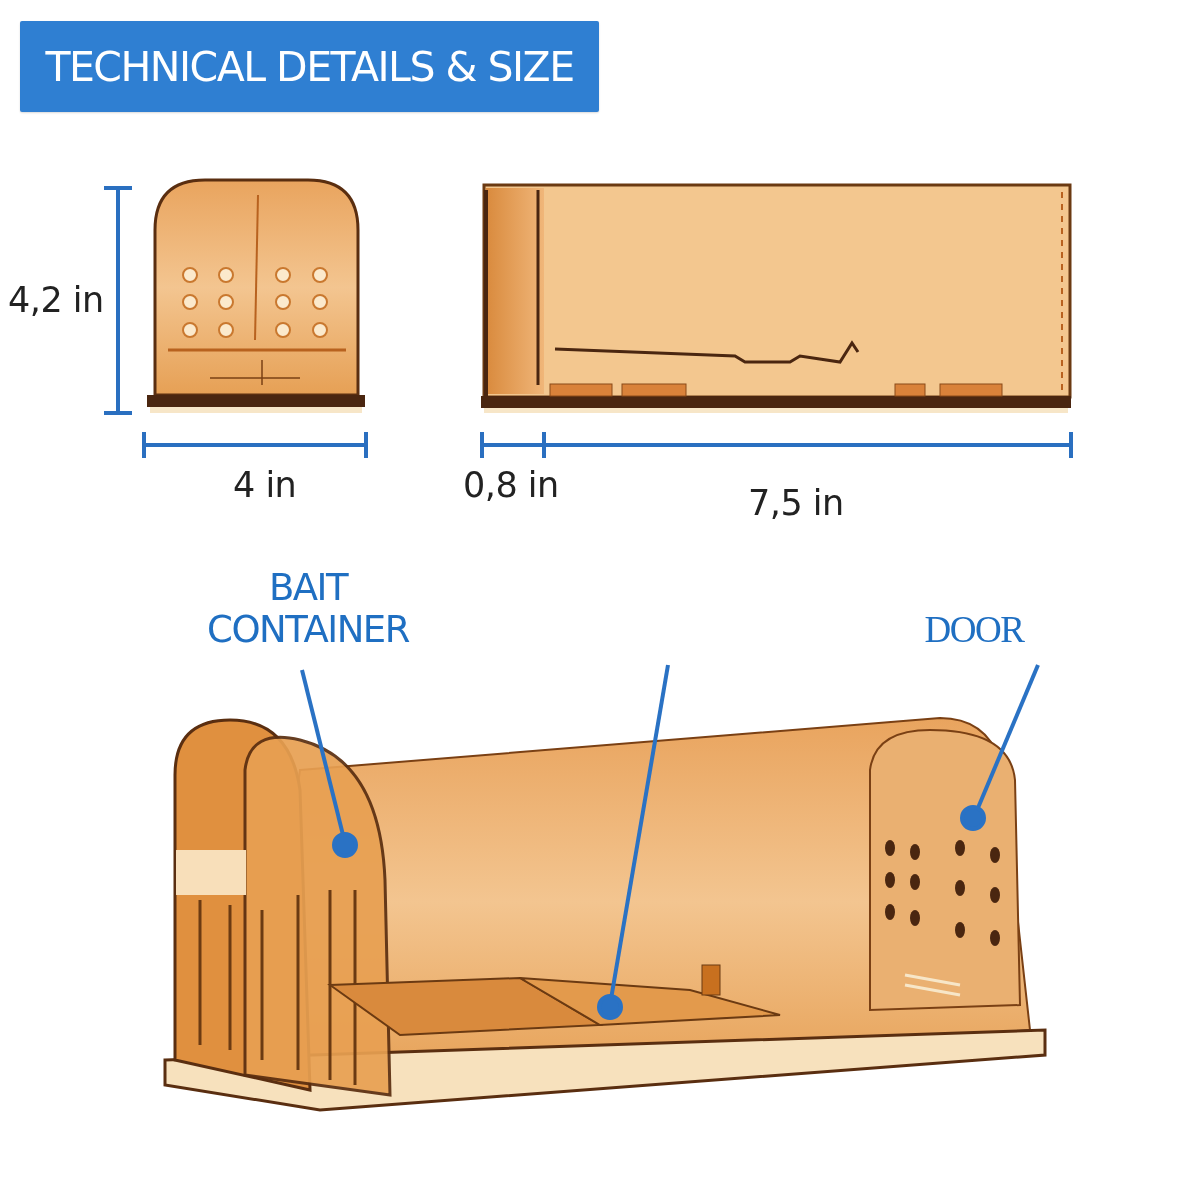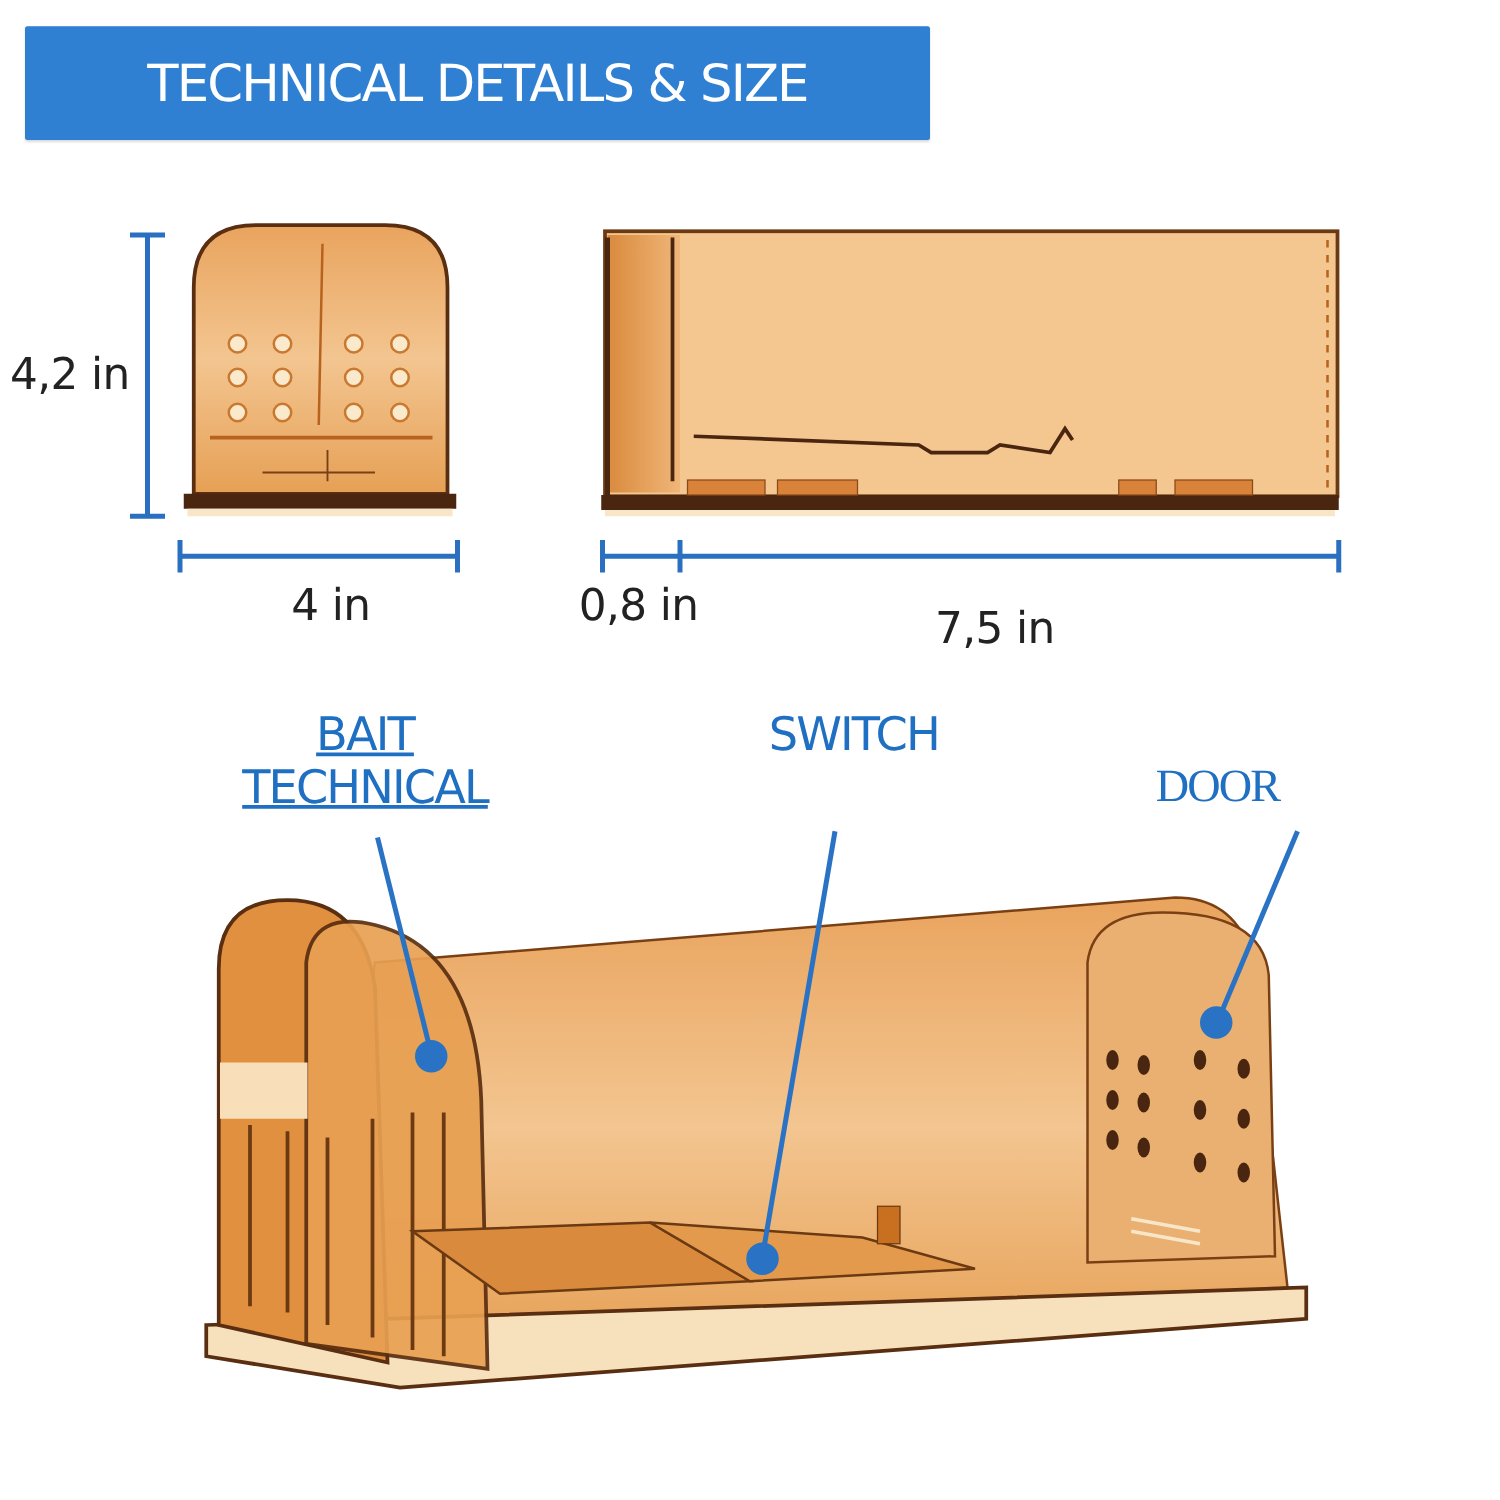--- a/index.html
+++ b/index.html
@@ -1,18 +1,18 @@
 <!DOCTYPE html>
 <html><head>
 <meta charset="utf-8">
 <style>
   html, body { margin: 0; padding: 0; background: #ffffff; }
   body { width: 1200px; height: 1200px; position: relative; overflow: hidden;
          font-family: "DejaVu Sans", "Liberation Sans", sans-serif; }
-  .banner { position: absolute; left: 20px; top: 21px; width: 724px; height: 91px;
+  .banner { position: absolute; left: 20px; top: 21px; width: 579px; height: 91px;
             background: #2f7fd2; border-radius: 2px;
             box-shadow: 0 1px 2px rgba(0,0,0,0.15); }
   .banner-text { position: absolute; left: 0; right: 0; top: 22px; text-align: center;
                  color: #ffffff; font-size: 41px; letter-spacing: -1.5px;
                  font-family: "DejaVu Sans", sans-serif; }
   .dim { position: absolute; color: #222; font-size: 35px; letter-spacing: -0.5px;
          font-family: "DejaVu Sans", sans-serif; }
   .callout { position: absolute; color: #1f6fc2; font-size: 37px; line-height: 42px;
              text-align: center; letter-spacing: -1.5px;
              font-family: "DejaVu Sans", sans-serif; }
@@ -155,22 +155,21 @@
     <line x1="1038" y1="665" x2="975" y2="815"></line>
     <circle cx="973" cy="818" r="11"></circle>
   </g>
 </svg>
 
 <div class="dim" style="left:8px; top:280px;">4,2 in</div>
 <div class="dim" style="left:233px; top:465px;">4 in</div>
 <div class="dim" style="left:463px; top:465px;">0,8 in</div>
 <div class="dim" style="left:748px; top:483px;">7,5 in</div>
 
-<div class="callout" style="left:170px; top:567px; width:244px;text-decoration:underline;">
+<div class="callout" style="left:186px; top:567px; width:244px;">
   <div>BAIT</div>
-  <div>TECHNICAL</div>
+  <div>CONTAINER</div>
 </div>
 <div class="callout" style="left:588px; top:567px; width:190px;">
-  <div>SWITCH</div>
 </div>
 <div class="callout" style="left:904px; top:609px; width:140px;font-family:Liberation Serif, serif;">
   <div>DOOR</div>
 </div>
 
 </body></html>

